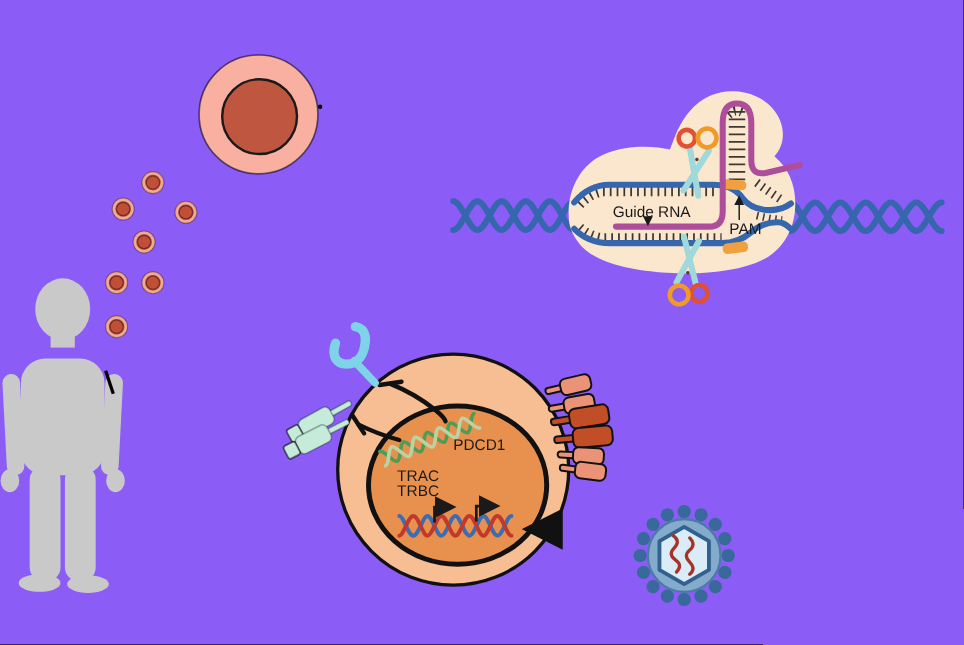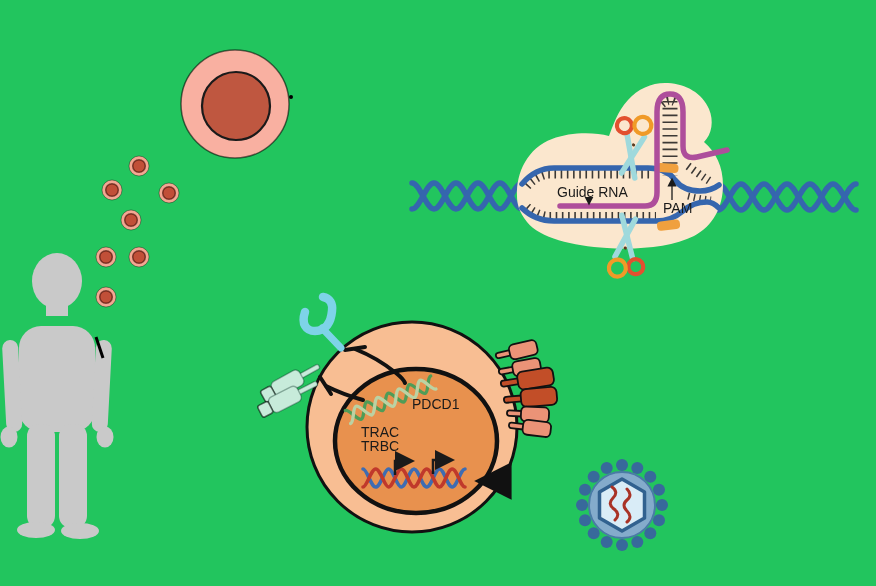--- a/index.html
+++ b/index.html
@@ -1,16 +1,16 @@
 <!DOCTYPE html>
 <html><head>
 <meta charset="utf-8">
 <style>
   html,body{margin:0;padding:0;background:#000;}
-  .stage{position:relative;width:876px;height:586px;background:#22c55e;overflow:hidden;
+  .stage{position:relative;width:876px;height:586px;background:#8b5cf6;overflow:hidden;
          font-family:"Liberation Sans", sans-serif;}
   svg text{font-family:"Liberation Sans", sans-serif;fill:#1a1a1a;}
 </style>
 </head>
 <body>
 
 <div class="stage">
 <svg width="876" height="586" viewBox="0 0 876 586">
   <defs>
     <marker id="mSmall" markerWidth="7" markerHeight="7" refX="5" refY="3.5" orient="auto">

